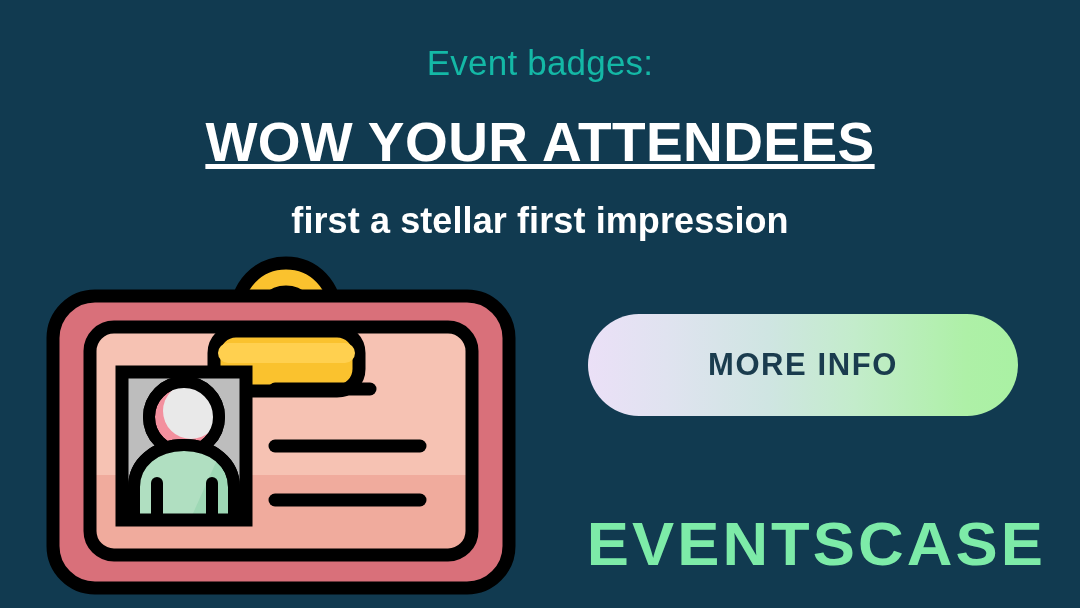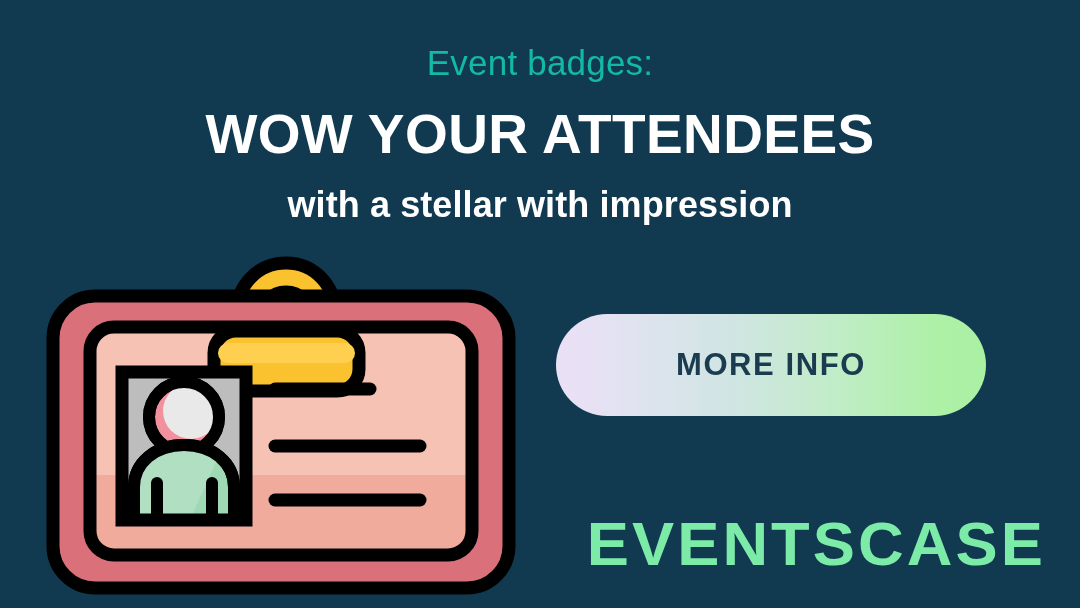--- a/index.html
+++ b/index.html
@@ -29,42 +29,43 @@
   #eyebrow {
     margin: 0;
     padding-top: 41px;
     font-size: 35px;
     font-weight: 500;
     line-height: 44px;
     color: #14b8a6;
     letter-spacing: 0.2px;
   }
   #headline {
-    margin: 0;
+    margin: 8px;
     padding-top: 17px;
     font-size: 55px;
     font-weight: 600;
     line-height: 64px;
     color: #ffffff;
     letter-spacing: 0.4px;
+    text-decoration: underline;
   }
   #subhead {
     margin: 0;
     padding-top: 16px;
     font-size: 36px;
     font-weight: 600;
     line-height: 46px;
     color: #ffffff;
     letter-spacing: 0.1px;
   }
 
   
   #cta-button {
     position: absolute;
-    left: 556px;
+    left: 588px;
     top: 314px;
     width: 430px;
     height: 102px;
     border: 0;
     padding: 0;
     border-radius: 51px;
     background: linear-gradient(
         90deg,
         #ebe0f7 0%,
         #e0e3f0 18%,
@@ -113,21 +114,21 @@
   #badge-illustration svg { display: block; }
 </style>
 </head>
 <body>
 
 <div id="banner">
 
   <div id="copy-block">
     <p id="eyebrow">Event badges:</p>
     <p id="headline">WOW YOUR ATTENDEES</p>
-    <p id="subhead">with a stellar with impression</p>
+    <p id="subhead">first a stellar first impression</p>
   </div>
 
   <button id="cta-button">MORE INFO</button>
 
   <div id="brand-logo">EVENTSCASE</div>
 
   <div id="badge-illustration">
     <svg viewBox="0 0 470 356" width="470" height="356" xmlns="http://www.w3.org/2000/svg">
 
       <g>

